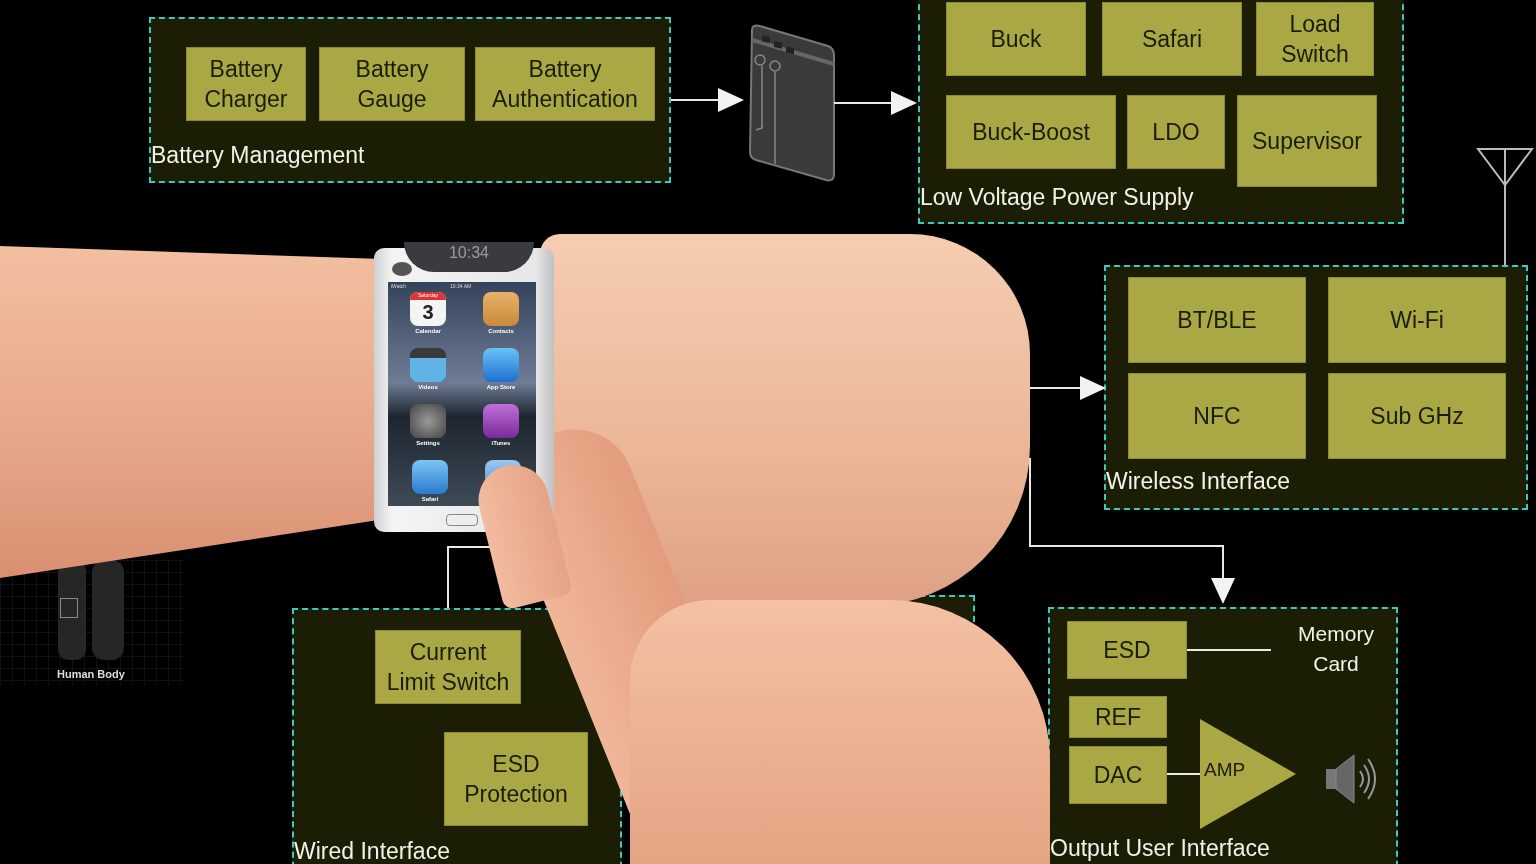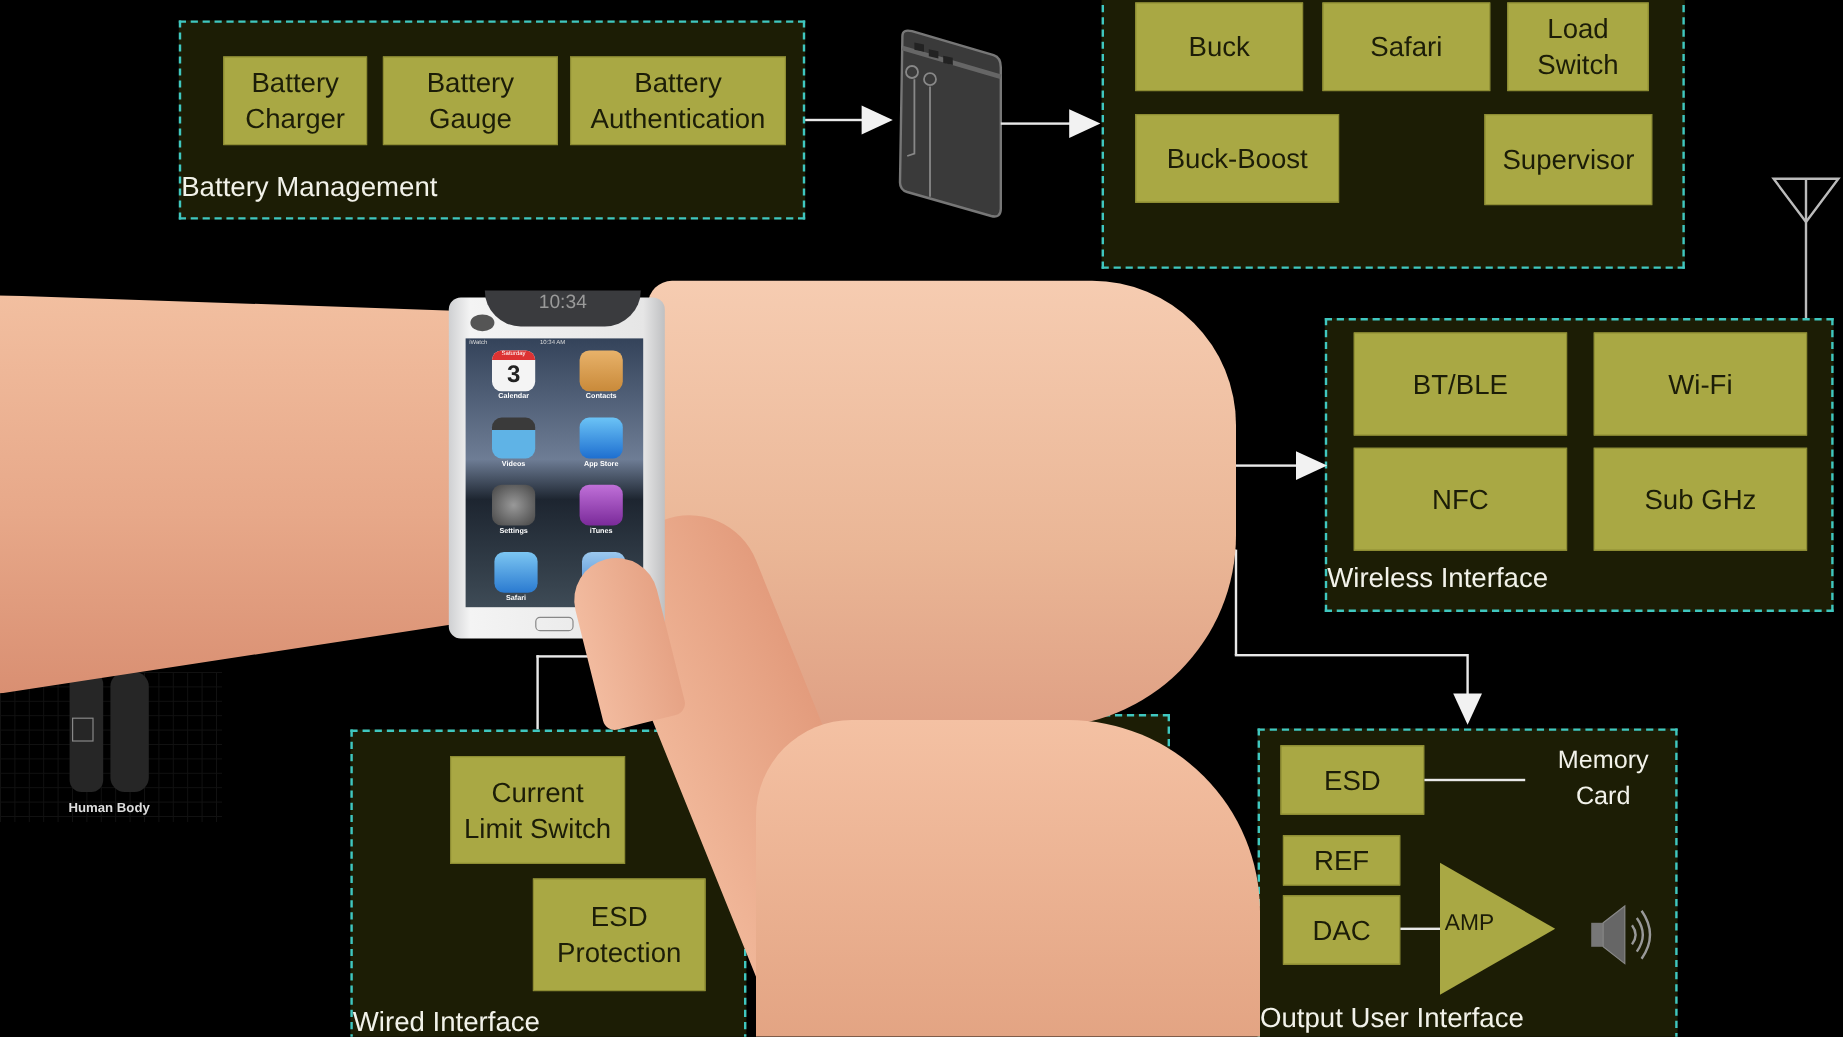--- a/index.html
+++ b/index.html
@@ -58,21 +58,23 @@
 
 <div class="wire" style="left:834px;top:102px;width:60px;height:2px;"></div>
 <div class="arrowhead ah-right" style="left:891px;top:91px;"></div>
 
 <div class="group" style="left:918px;top:-6px;width:486px;height:230px;">
   <div class="blk" style="left:26px;top:6px;width:140px;height:74px;">Buck</div>
   <div class="blk" style="left:182px;top:6px;width:140px;height:74px;">Safari</div>
   <div class="blk" style="left:336px;top:6px;width:118px;height:74px;">Load
 Switch</div>
   <div class="blk" style="left:26px;top:99px;width:170px;height:74px;">Buck-Boost</div>
-  <div class="blk" style="left:317px;top:99px;width:140px;height:76px;">Supervisor</div>
+  <div class="blk" style="left:207px;top:99px;width:98px;height:74px;">LDO</div>
+  <div class="blk" style="left:317px;top:99px;width:140px;height:92px;">Supervisor</div>
+  <div class="group-title" style="top:188px;">Low Voltage Power Supply</div>
 </div>
 
 <div style="position:absolute;left:1475px;top:145px;width:60px;height:124px;">
   <svg width="60" height="124" viewBox="0 0 60 124">
     <path d="M3 4 L57 4 L30 40 Z" fill="none" stroke="#bbb" stroke-width="2"></path>
     <line x1="30" y1="4" x2="30" y2="124" stroke="#bbb" stroke-width="2"></line>
   </svg>
 </div>
 
 <div class="group" style="left:1104px;top:265px;width:424px;height:245px;">
@@ -114,21 +116,21 @@
     </svg>
   </div>
   <div class="group-title" style="top:226px;">Output User Interface</div>
 </div>
 
 <div class="wire" style="left:447px;top:546px;width:2px;height:62px;"></div>
 <div class="wire" style="left:447px;top:546px;width:170px;height:2px;"></div>
 <div class="wire" style="left:615px;top:520px;width:2px;height:28px;"></div>
 
 <div class="group" style="left:292px;top:608px;width:330px;height:270px;">
-  <div class="blk" style="left:81px;top:20px;width:146px;height:90px;">Current
+  <div class="blk" style="left:81px;top:20px;width:146px;height:74px;">Current
 Limit Switch</div>
   <div class="blk" style="left:150px;top:122px;width:144px;height:94px;">ESD
 Protection</div>
   <div class="group-title" style="top:228px;padding-right:20px;">Wired Interface</div>
 </div>
 
 <div class="group" style="left:700px;top:595px;width:275px;height:100px;"></div>
 
 <div class="skin" style="left:0;top:246px;width:390px;height:332px;clip-path:polygon(0 0,100% 4%,100% 82%,0 100%);"></div>
 <div class="skin" style="left:540px;top:234px;width:490px;height:372px;border-radius:20px 120px 160px 60px;background:linear-gradient(180deg,#f6ccb1,#eab696 60%,#dfa084);"></div>

